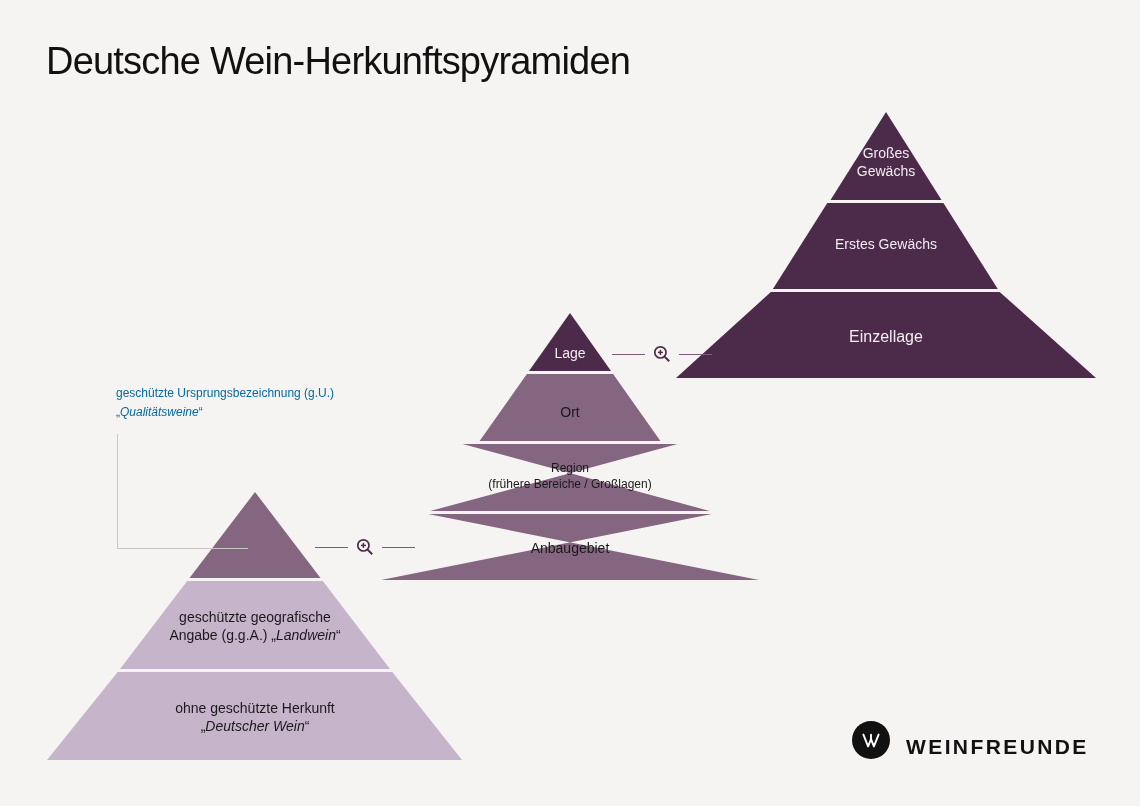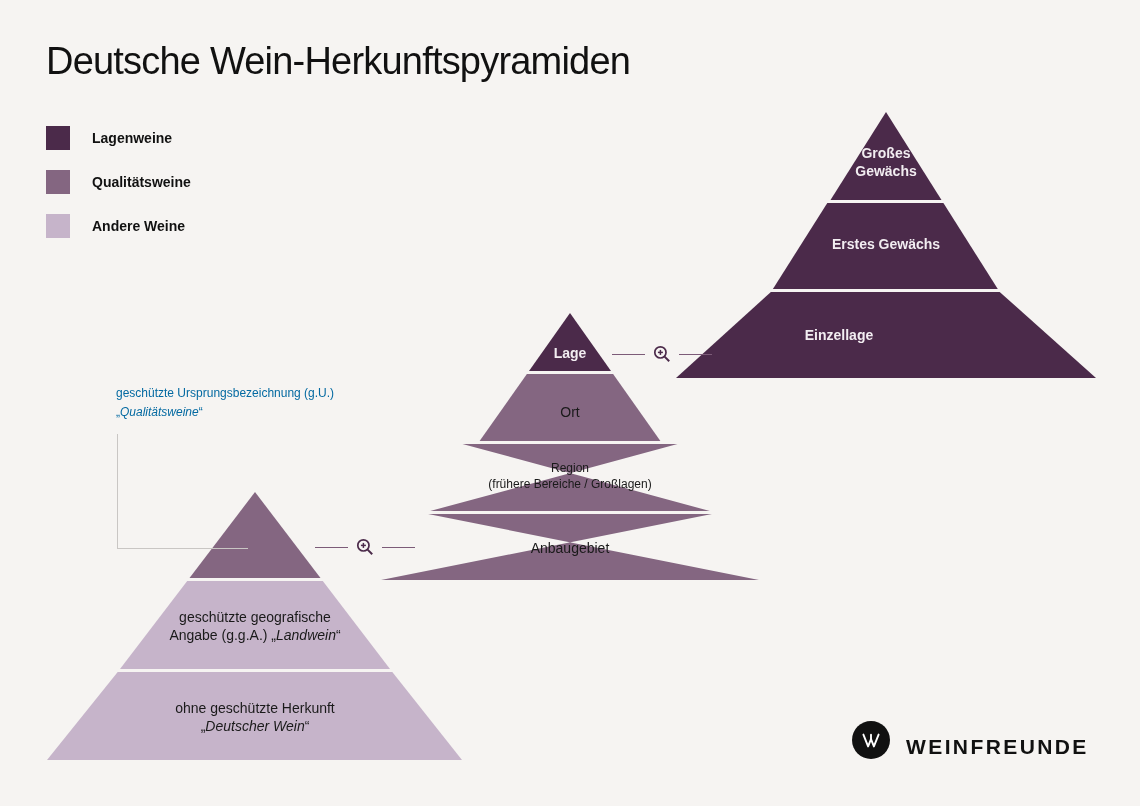--- a/index.html
+++ b/index.html
@@ -66,21 +66,21 @@
   }
 
   
   .tier-caption {
     position: absolute;
     text-align: center;
     line-height: 1.32;
     white-space: nowrap;
     pointer-events: none;
   }
-  .tier-caption.light-text { color: #F2EDF1; font-weight: bold; }
+  .tier-caption.light-text { color: #F2EDF1; }
   .tier-caption.dark-text  { color: #1A1A1A; }
   .tier-caption .l2 { display: block; }
   .tier-caption em {
     font-style: italic;
   }
 
   
   #callout-gu {
     position: absolute;
     left: 116px;
@@ -149,34 +149,20 @@
     white-space: nowrap;
   }
 </style>
 </head>
 <body>
 
 <div class="stage">
 
   <div id="page-title">Deutsche Wein-Herkunftspyramiden</div>
 
-  <div id="legend">
-    <div class="legend-row">
-      <span class="legend-swatch" style="background:#4B2A4A"></span>
-      <span class="legend-label">Lagenweine</span>
-    </div>
-    <div class="legend-row">
-      <span class="legend-swatch" style="background:#846681"></span>
-      <span class="legend-label">Qualitätsweine</span>
-    </div>
-    <div class="legend-row">
-      <span class="legend-swatch" style="background:#C6B4CA"></span>
-      <span class="legend-label">Andere Weine</span>
-    </div>
-  </div>
 
   <svg id="pyramids" viewBox="0 0 1140 806">
 
     <g>
 
       <polygon points="886,112 941.5,200 830.5,200" fill="#4B2A4A"></polygon>
 
       <polygon points="943.4,203 827.3,203 772.9,289 997.8,289" fill="#4B2A4A"></polygon>
 
       <polygon points="999.7,292 770.9,292 676,378 1096,378" fill="#4B2A4A"></polygon>
@@ -203,21 +189,21 @@
     </g>
   </svg>
 
   <div class="tier-caption light-text" style="left:806px; top:144px; width:160px; font-size:14px;">
     <span>Großes</span>
     <span class="l2">Gewächs</span>
   </div>
   <div class="tier-caption light-text" style="left:786px; top:235px; width:200px; font-size:14px;">
     <span>Erstes Gewächs</span>
   </div>
-  <div class="tier-caption light-text" style="left:749px; top:326px; width:180px; font-size:14px;">
+  <div class="tier-caption light-text" style="left:796px; top:326px; width:180px; font-size:16px;">
     <span>Einzellage</span>
   </div>
 
   <div class="tier-caption light-text" style="left:520px; top:344px; width:100px; font-size:14px;">
     <span>Lage</span>
   </div>
   <div class="tier-caption dark-text" style="left:500px; top:403px; width:140px; font-size:14px;">
     <span>Ort</span>
   </div>
   <div class="tier-caption dark-text" style="left:415px; top:461px; width:310px; font-size:12px;">

